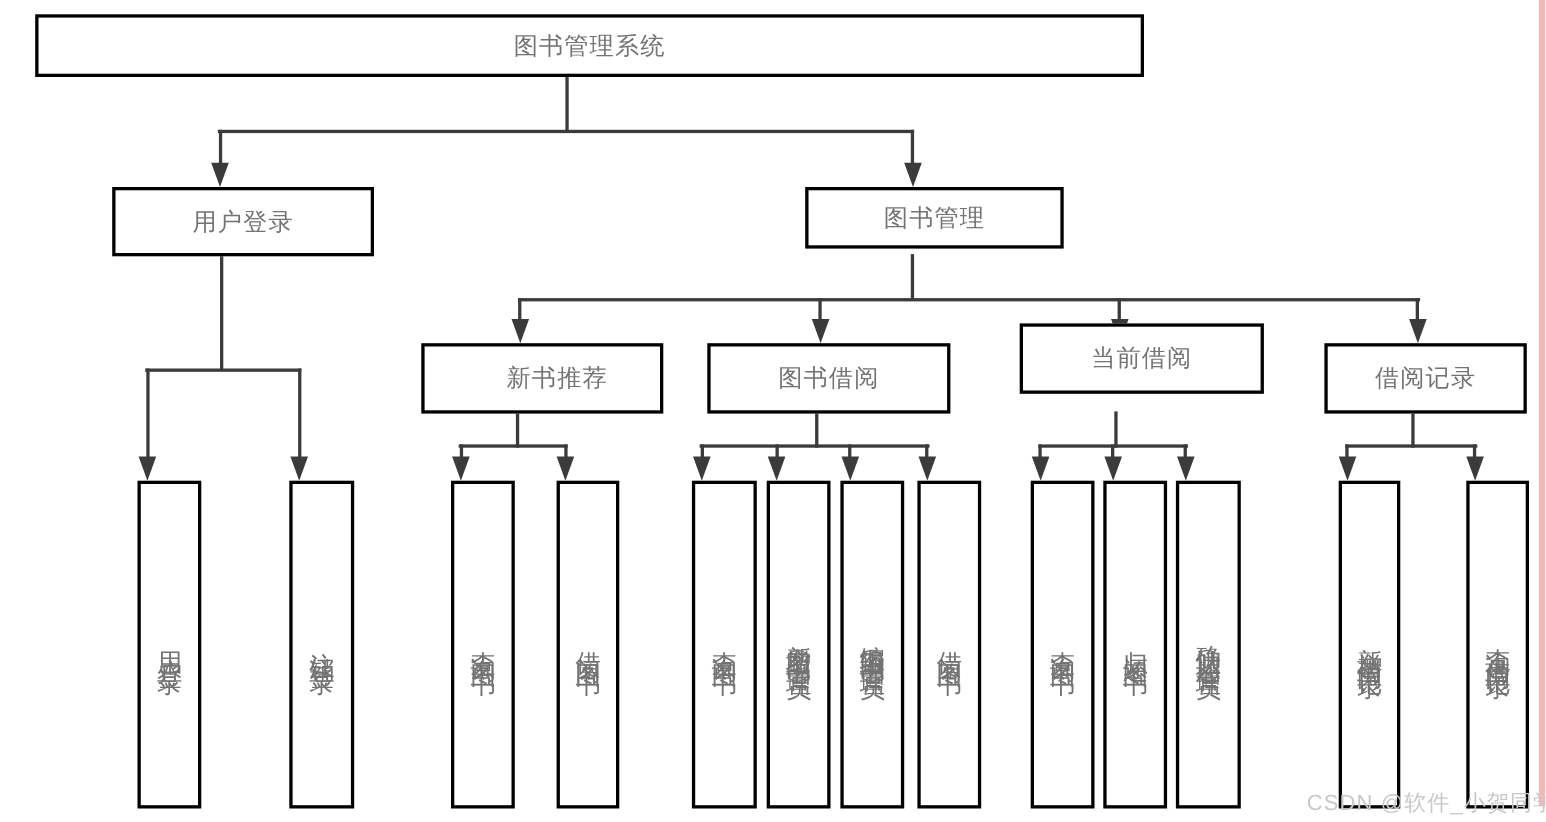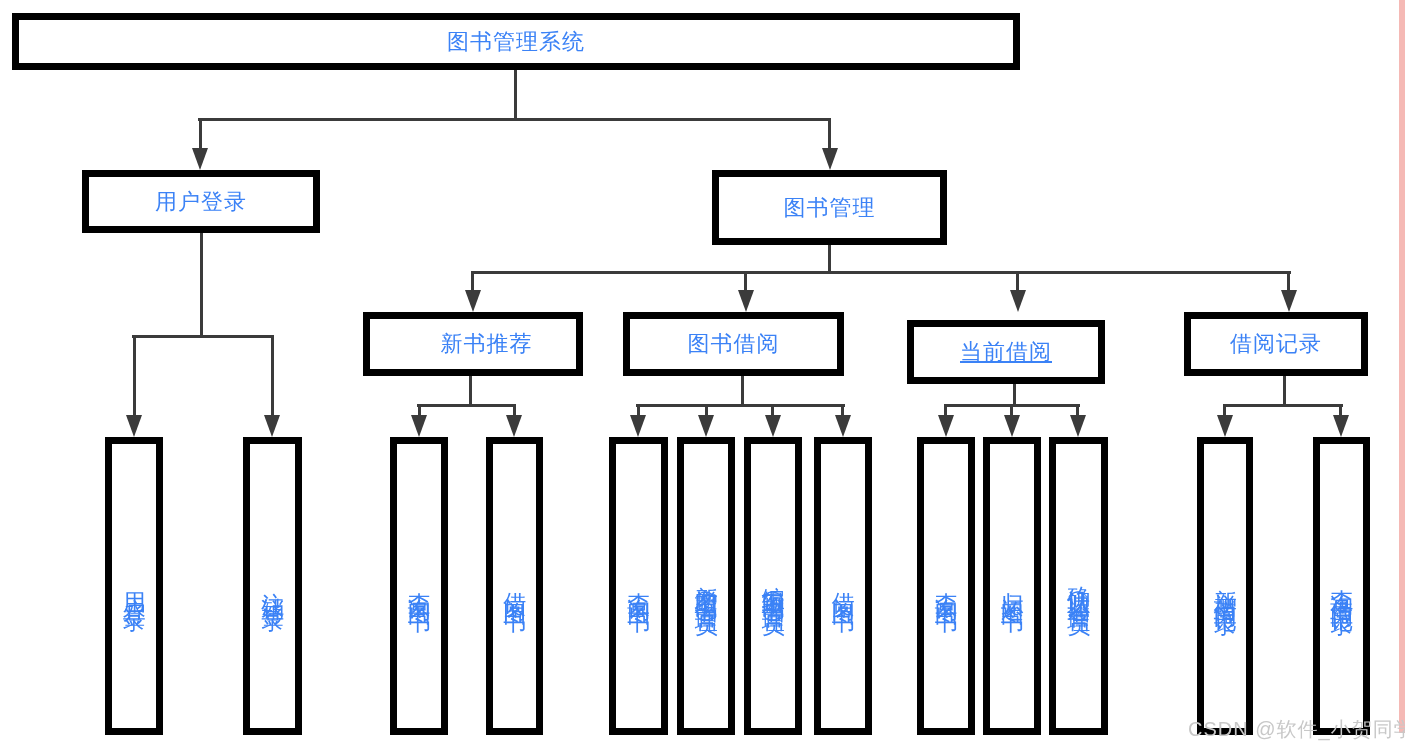--- a/index.html
+++ b/index.html
@@ -3,24 +3,25 @@
 <meta charset="utf-8">
 <style>
   html,body{margin:0;padding:0;background:#ffffff;}
   .canvas{
     position:relative;width:1405px;height:747px;overflow:hidden;
     font-family:"Liberation Sans","DejaVu Sans",sans-serif;
     background:#ffffff;color:#262626;
   }
   .box{
     position:absolute;box-sizing:border-box;
-    border:7px solid #000000;background:#ffffff;
+    border:3px solid #000000;background:#ffffff;
     display:flex;align-items:center;justify-content:center;
-    font-size:22px;color:#3b82f6;letter-spacing:1px;
+    font-size:22px;color:#737373;letter-spacing:1px;
     z-index:2;
+    margin-left:20px;
   }
   .vbox{
     writing-mode:vertical-rl;text-orientation:mixed;
     font-size:23px;letter-spacing:6px;line-height:1.1;
   }
   .hline,.vline{position:absolute;background:#3b3b3b;z-index:1;}
   .hline{height:3px;}
   .vline{width:3px;}
   .arr{
     position:absolute;width:0;height:0;z-index:1;
@@ -37,25 +38,25 @@
   }
 </style>
 </head>
 <body>
 
 <div class="canvas">
 
   <div class="box" style="left:12px;top:13px;width:1008px;height:57px;">图书管理系统</div>
 
   <div class="box" style="left:82px;top:170px;width:238px;height:63px;">用户登录</div>
-  <div class="box" style="left:712px;top:170px;width:235px;height:75px;">图书管理</div>
+  <div class="box" style="left:712px;top:170px;width:235px;height:56px;">图书管理</div>
 
   <div class="box" style="left:363px;top:312px;width:220px;height:64px;padding-left:27px;">新书推荐</div>
   <div class="box" style="left:623px;top:312px;width:221px;height:64px;">图书借阅</div>
-  <div class="box" style="left:907px;top:320px;width:198px;height:64px;text-decoration:underline;">当前借阅</div>
+  <div class="box" style="left:907px;top:294px;width:222px;height:64px;">当前借阅</div>
   <div class="box" style="left:1184px;top:312px;width:184px;height:64px;">借阅记录</div>
 
   <div class="box vbox" style="left:105px;top:437px;width:58px;height:298px;">用户登录</div>
   <div class="box vbox" style="left:243px;top:437px;width:59px;height:298px;">注销登录</div>
 
   <div class="box vbox" style="left:390px;top:437px;width:58px;height:298px;">查询图书</div>
   <div class="box vbox" style="left:486px;top:437px;width:57px;height:298px;">借阅图书</div>
 
   <div class="box vbox" style="left:609px;top:437px;width:59px;height:298px;">查询图书</div>
   <div class="box vbox" style="left:677px;top:437px;width:58px;height:298px;letter-spacing:4px;">新增图书（管理员）</div>

